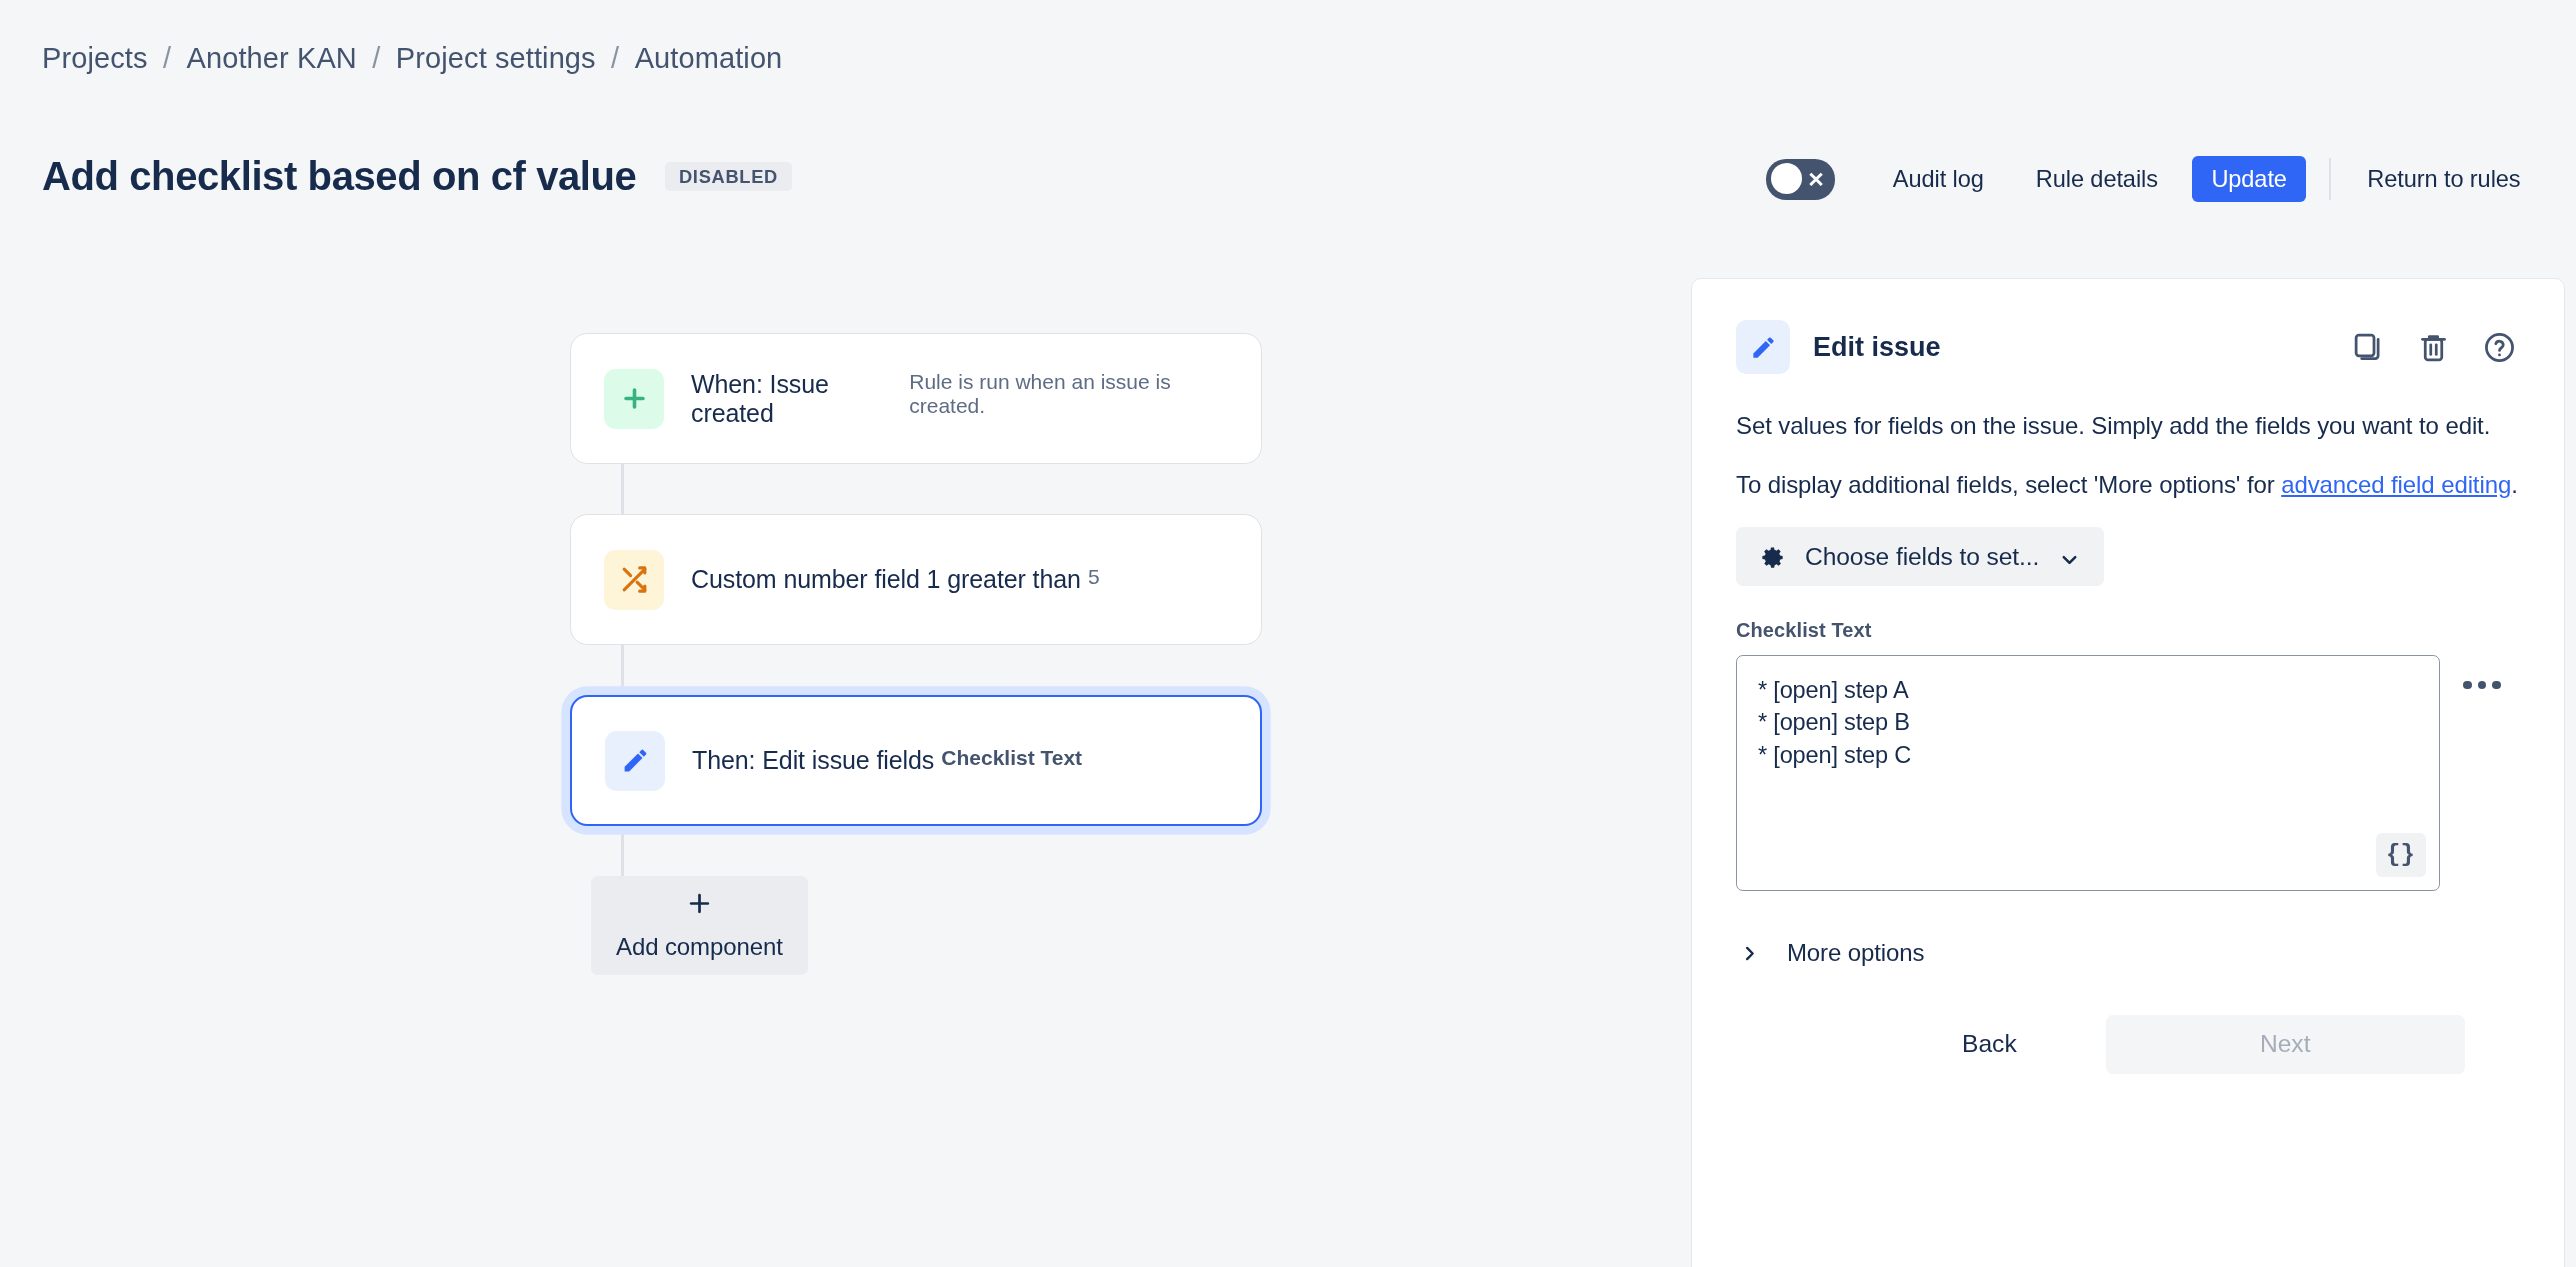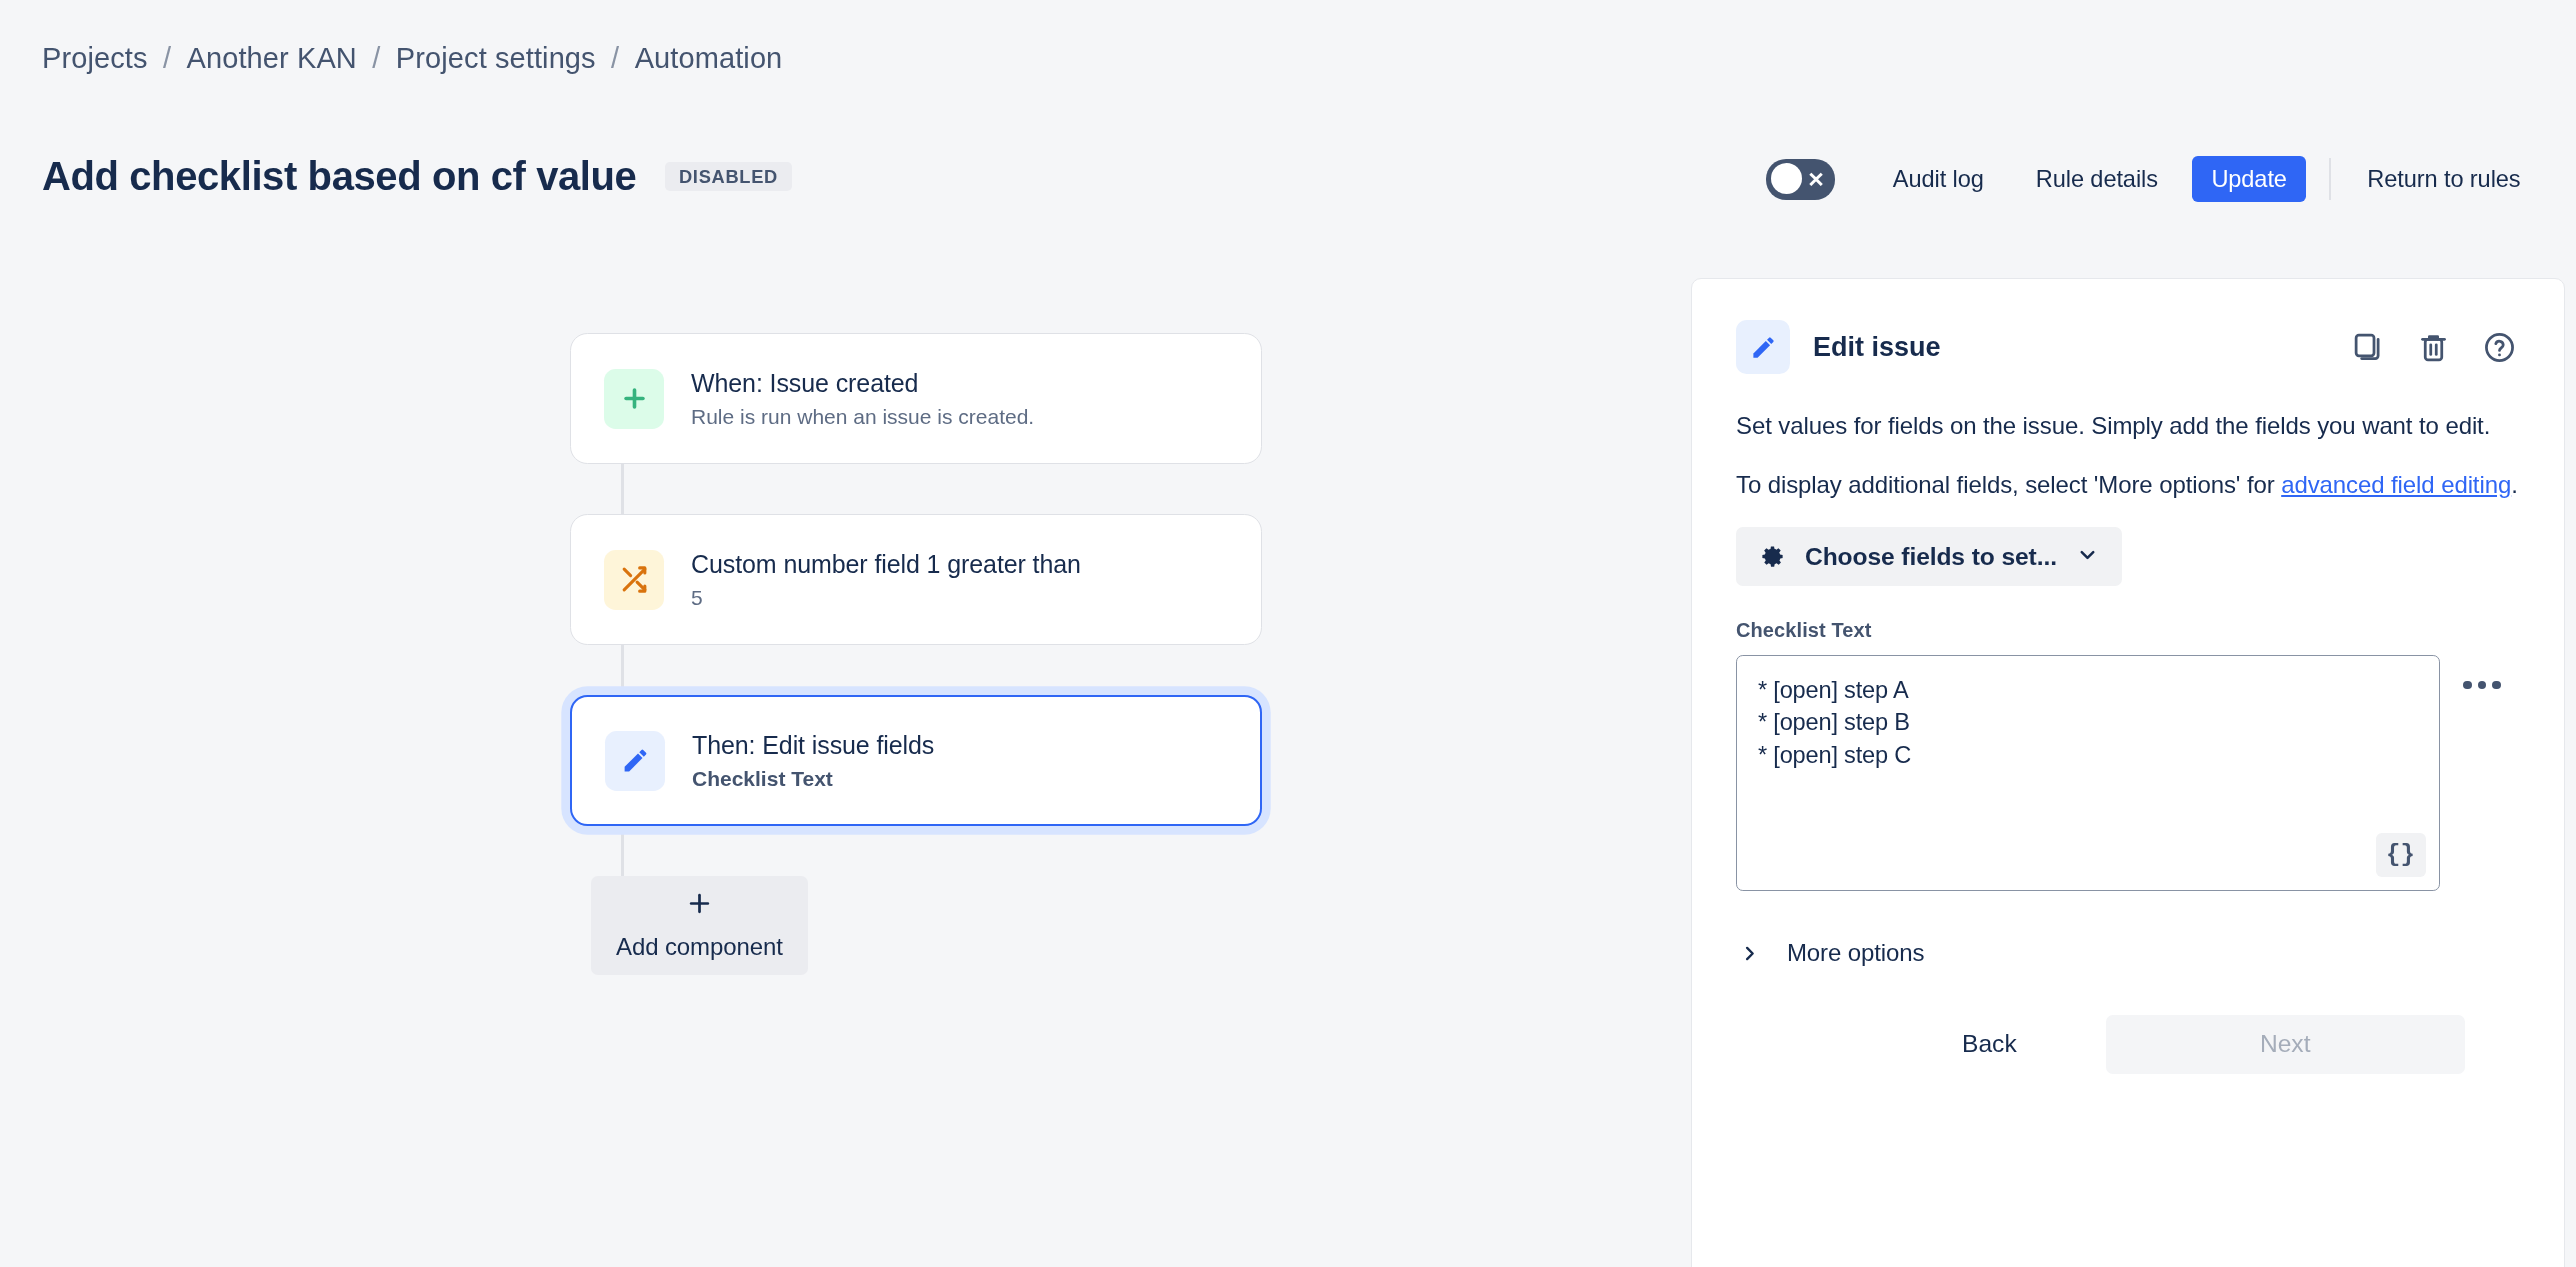--- a/index.html
+++ b/index.html
@@ -85,21 +85,21 @@
     box-shadow: 0 0 0 8.7px #D7E4FF;
   }
   .flow-icon {
     width: 60px; height: 60px; border-radius: 11.6px;
     display: flex; align-items: center; justify-content: center;
     flex: 0 0 auto; margin-right: 27px;
   }
   .flow-icon.green { background: #DCFCE9; }
   .flow-icon.amber  { background: #FEF5D9; }
   .flow-icon.blue  { background: #E8F0FE; }
-  .flow-text { display: flex; flex-direction: column; gap: 7px; min-width: 0; }
+  .flow-text { display: flex; flex-direction: row; gap: 7px; min-width: 0; }
   .flow-title { font-size: 25px; color: #172B4D; letter-spacing: -0.1px; }
   .flow-sub { font-size: 21px; color: #5E6C84; }
   .flow-sub.bold { font-weight: 700; color: #44546F; }
   .connector {
     width: 2.9px; height: 50px; background: #DFE1E6; margin-left: 51px;
   }
   .add-component {
     margin-left: 21px; margin-top: 0;
     display: inline-flex; align-items: center; gap: 17.4px;
     background: #EBECF0; border: none; border-radius: 6.8px;
@@ -129,26 +129,25 @@
   .icon-btn {
     background: transparent; border: none; cursor: pointer;
     padding: 3.9px; border-radius: 5.8px; line-height: 0;
   }
   .panel-p {
     font-size: 24px; line-height: 1.42; color: #172B4D;
     margin-bottom: 25px; letter-spacing: -0.1px;
   }
   .panel-link { color: #2F66F5; text-decoration: underline; cursor: pointer; }
   .choose-fields {
-    display: inline-flex; align-items: flex-start; gap: 19px;
+    display: inline-flex; align-items: flex-end; gap: 19px;
     background: #F1F2F4; border: none; border-radius: 6.8px;
     padding: 15.4px 23px; cursor: pointer; margin-bottom: 33px;
     font-family: inherit; font-size: 24.6px; color: #172B4D;
     letter-spacing: -0.1px;
-    font-weight: bold;
   }
   .field-label {
     font-size: 20px; font-weight: 700; color: #44546F;
     margin-bottom: 13.5px; letter-spacing: 0.1px;
   }
   .textarea-row { display: flex; align-items: flex-start; gap: 0; }
   .textarea-wrap {
     position: relative; width: 704px; height: 236px;
     border: 1.9px solid #8993A4; border-radius: 6.8px; background: #fff;
     padding: 17.4px 21px; overflow: hidden;

